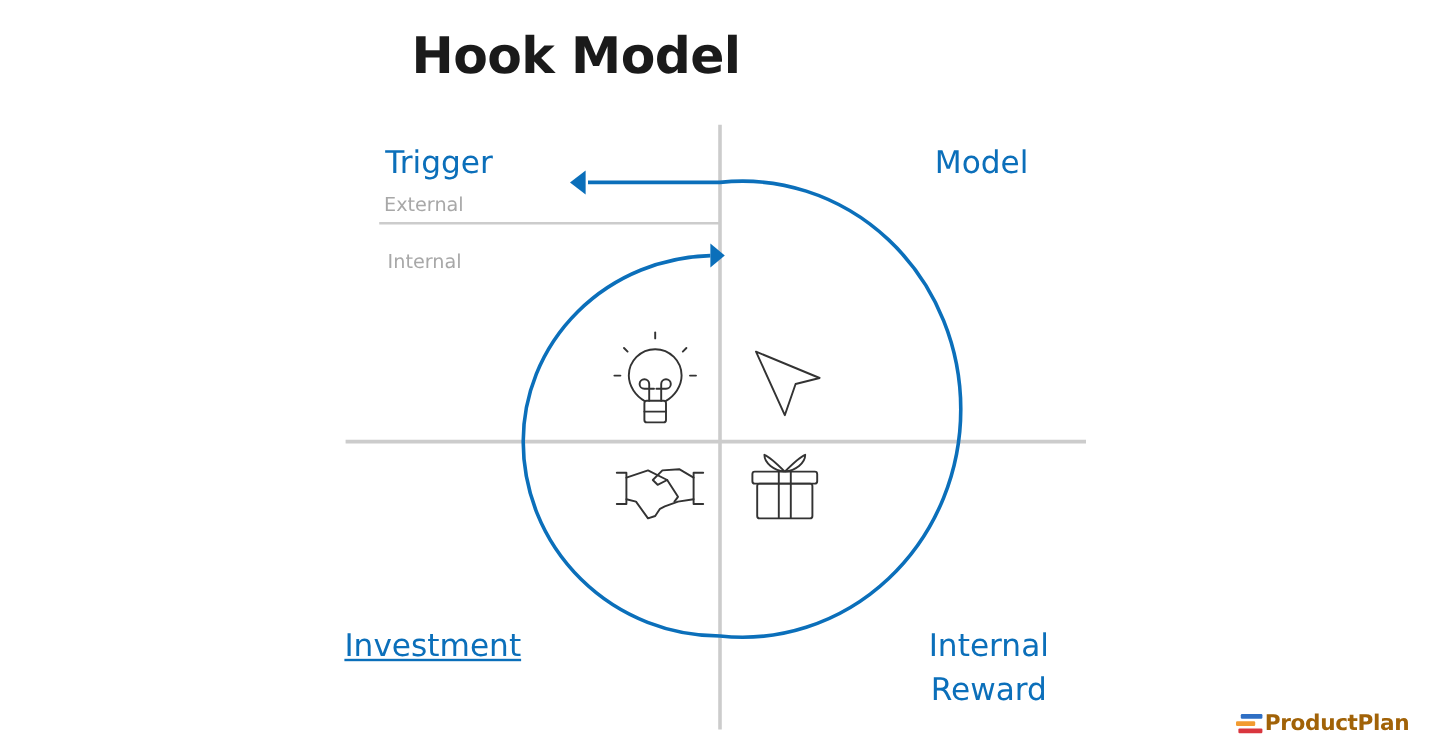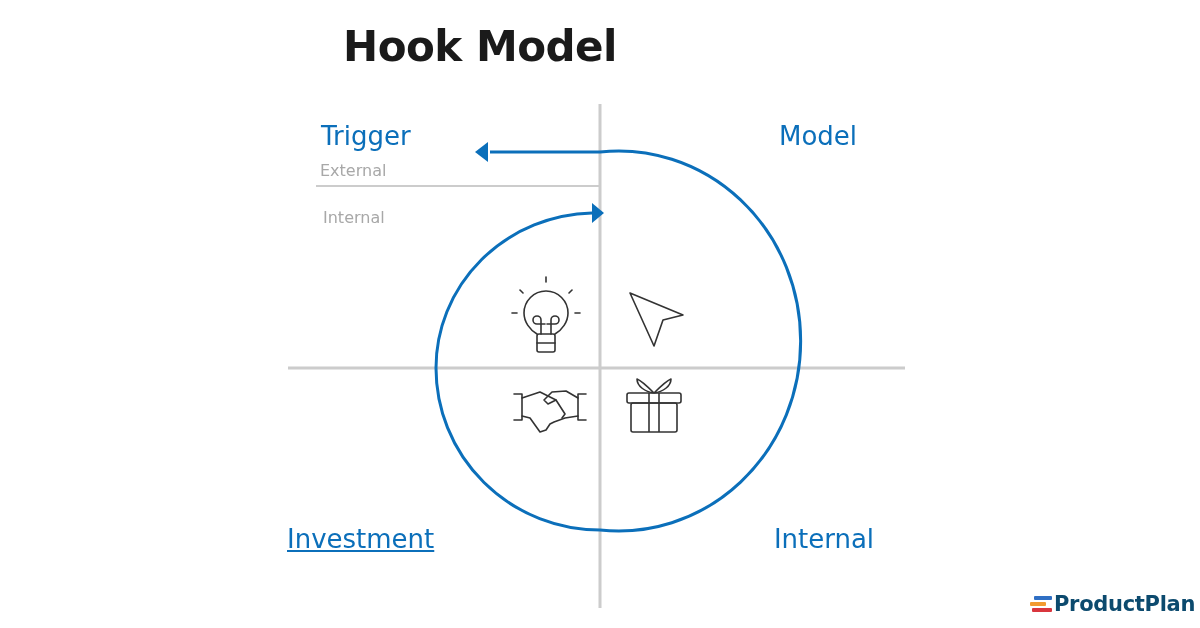--- a/index.html
+++ b/index.html
@@ -4,21 +4,21 @@
 <style>
   html, body { margin: 0; padding: 0; }
   body { width: 1200px; height: 628px; background: #ffffff; position: relative; overflow: hidden; font-family: "DejaVu Sans", sans-serif; }
   .title { position: absolute; left: 0; width: 960px; top: 22px; text-align: center; font-size: 42px; font-weight: bold; color: #1a1a1a; letter-spacing: -0.5px; }
   .label { position: absolute; color: #0b6fba; font-size: 26px; line-height: 36px; }
   .sublabel { position: absolute; color: #a8a8a8; font-size: 16px; }
   svg.diagram { position: absolute; left: 0; top: 0; }
   .logo { position: absolute; left: 1030px; top: 592px; display: flex; align-items: center; }
   .logo-mark { width: 22px; height: 16px; position: relative; margin-right: 2px; }
   .logo-mark span { position: absolute; left: 0; height: 4px; border-radius: 1px; }
-  .logo-text { font-size: 21px; font-weight: bold; color: #0c4a6e; letter-spacing: -0.3px; }
+  .logo-text { font-size: 18px; font-weight: bold; color: #a16207; letter-spacing: -0.3px; }
 </style>
 </head>
 <body>
 
 <div class="title">Hook Model</div>
 
 <svg class="diagram" width="1200" height="628">
 
   <line x1="600" y1="104" x2="600" y2="608" stroke="#cccccc" stroke-width="3"></line>
   <line x1="288" y1="368" x2="905" y2="368" stroke="#cccccc" stroke-width="3"></line>
@@ -63,20 +63,21 @@
   </g>
 </svg>
 
 <div class="label" style="left:321px; top:118px;">Trigger</div>
 <div class="sublabel" style="left:320px; top:161px;">External</div>
 <div class="sublabel" style="left:323px; top:196px;margin-top:12px;">Internal</div>
 <div class="label" style="left:779px; top:118px;">Model</div>
 <div class="label" style="left:287px; top:521px;text-decoration:underline;">Investment</div>
 <div class="label" style="left:768px; top:521px; text-align:center; width:112px;">
   <div>Internal</div>
+  <div>Reward</div>
 </div>
 
 <div class="logo">
   <div class="logo-mark">
     <span style="top:0; width:18px; left:4px; background:#2f6fc4;"></span>
     <span style="top:6px; width:16px; left:0; background:#f29b30;"></span>
     <span style="top:12px; width:20px; left:2px; background:#d9363e;"></span>
   </div>
   <div class="logo-text">ProductPlan</div>
 </div>

